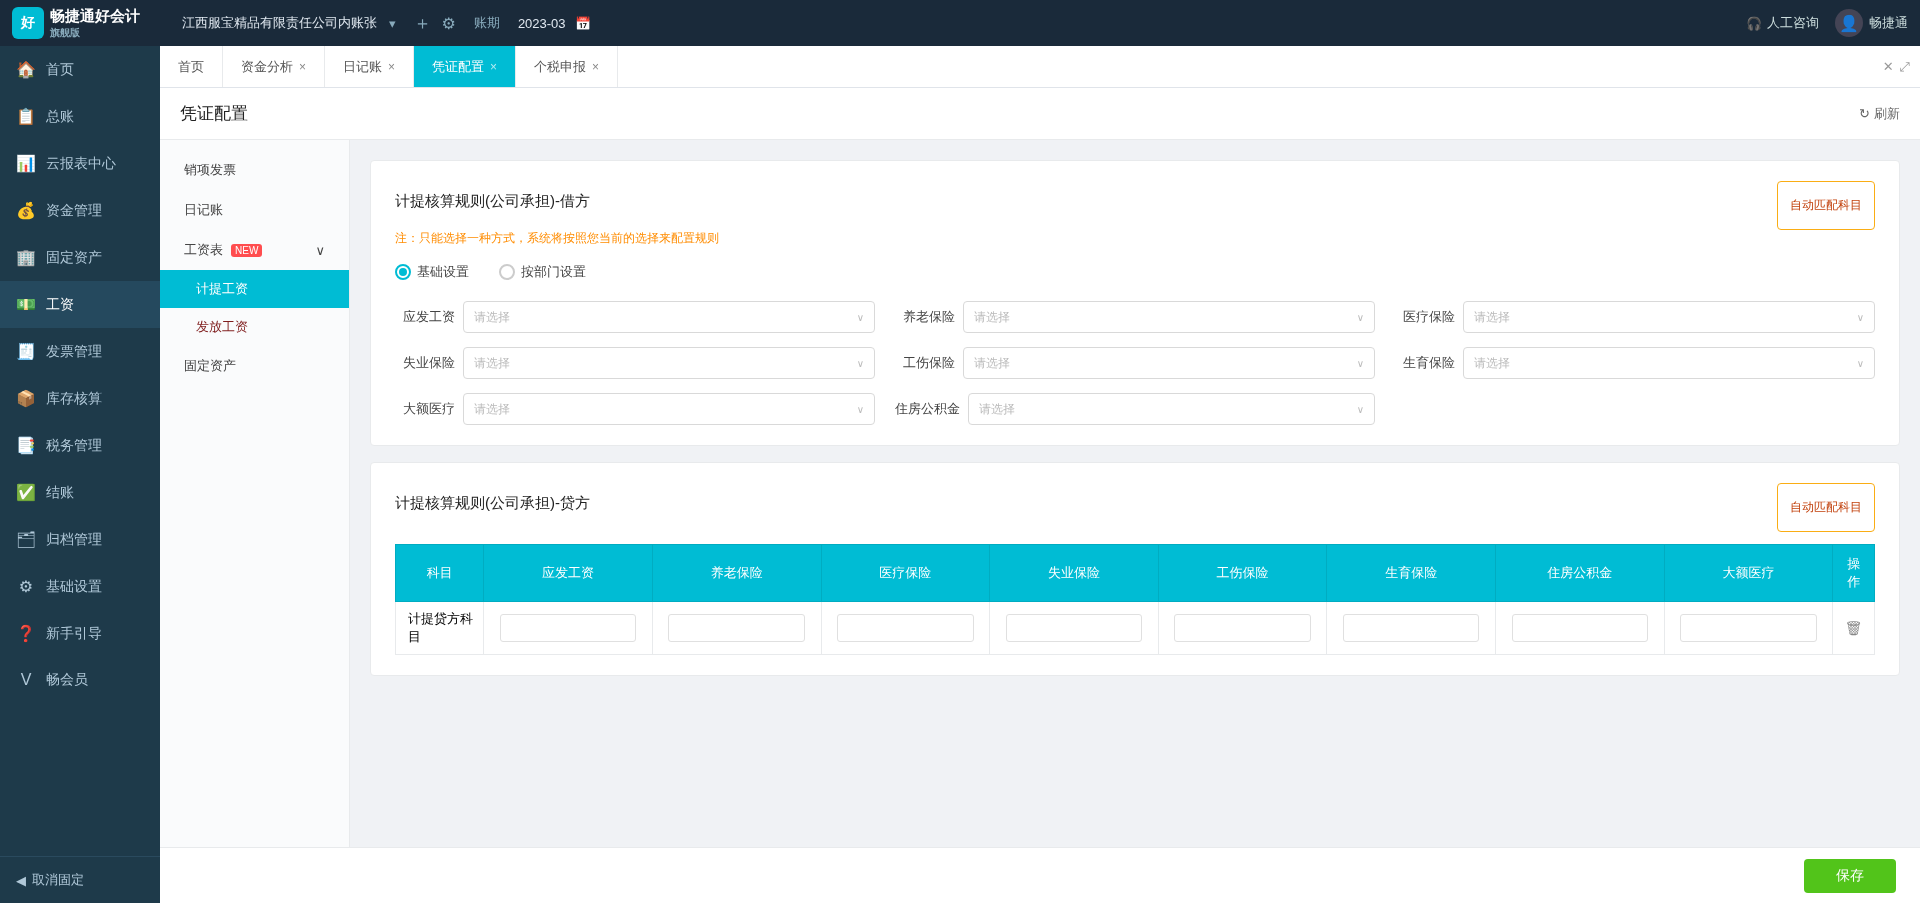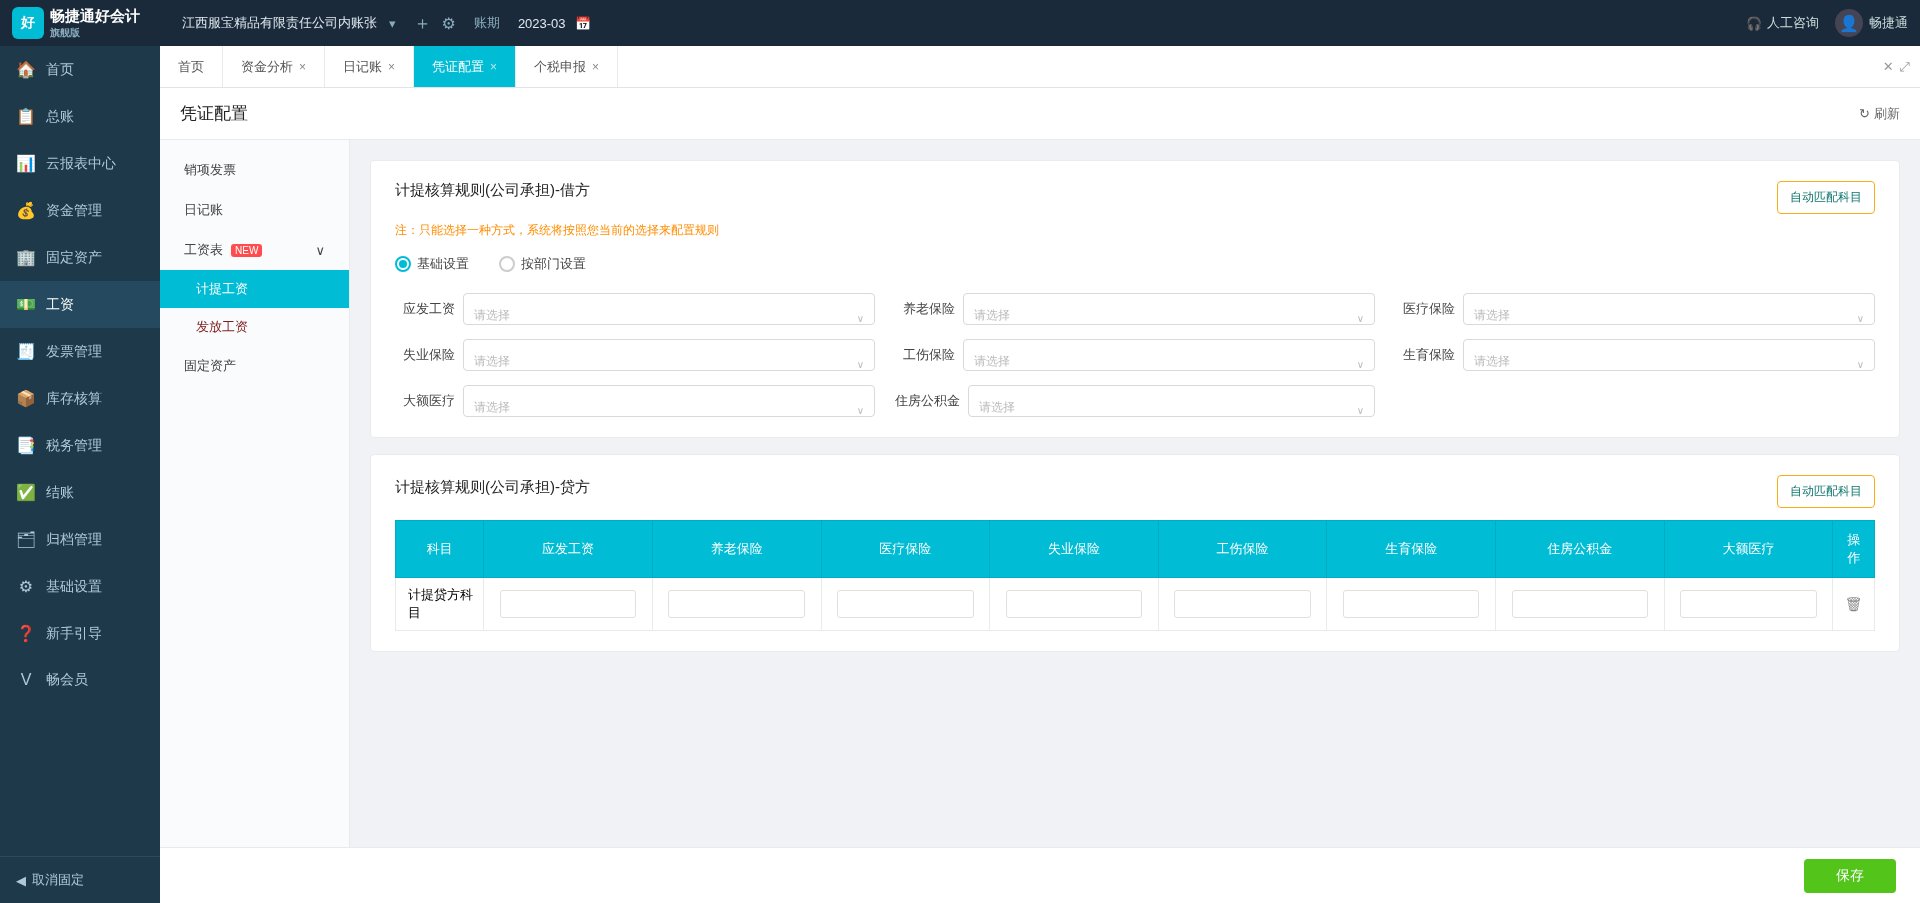--- a/index.html
+++ b/index.html
@@ -68,25 +68,25 @@
     .radio-group { display: flex; align-items: center; gap: 30px; margin-bottom: 20px; }
     .radio-item { display: flex; align-items: center; gap: 6px; cursor: pointer; color: #444; }
     .radio-circle { width: 16px; height: 16px; border-radius: 50%; border: 2px solid #ccc; display: flex; align-items: center; justify-content: center; }
     .radio-circle.checked { border-color: #00bcd4; }
     .radio-dot { width: 8px; height: 8px; border-radius: 50%; background: #00bcd4; }
 
     
     .form-grid { display: grid; grid-template-columns: 1fr 1fr 1fr; gap: 14px 20px; }
     .form-item { display: flex; align-items: center; gap: 8px; }
     .form-label { color: #444; font-size: 13px; white-space: nowrap; min-width: 60px; text-align: right; }
-    .form-select { flex: 1; height: 32px; border: 1px solid #d9d9d9; border-radius: 4px; display: flex; align-items: flex-end; padding: 0 10px; justify-content: space-between; cursor: pointer; color: #bbb; font-size: 12px; background: white; }
+    .form-select { flex: 1; height: 32px; border: 1px solid #d9d9d9; border-radius: 4px; display: flex; align-items: center; padding: 0 10px; justify-content: space-between; cursor: pointer; color: #bbb; font-size: 12px; background: white; }
     .select-arrow { color: #bbb; font-size: 10px; }
 
     
-    .auto-match-btn { float: right; background: white; border: 1px solid #faad14; color: #0f766e; padding: 7px 12px; border-radius: 4px; cursor: pointer; font-size: 12px; }
+    .auto-match-btn { float: right; background: white; border: 1px solid #faad14; color: #c2410c; padding: 15px 12px; border-radius: 4px; cursor: pointer; font-size: 12px; }
 
     
     .data-table { width: 100%; border-collapse: collapse; margin-top: 12px; }
     .data-table th { background: #00bcd4; color: white; padding: 10px 8px; text-align: center; font-weight: normal; font-size: 13px; border: 1px solid #00acc1; }
     .data-table td { padding: 8px; text-align: center; border: 1px solid #e8eaec; background: white; }
     .td-input { width: 90%; height: 28px; border: 1px solid #e0e0e0; border-radius: 3px; text-align: center; outline: none; }
     .delete-btn { color: #888; cursor: pointer; font-size: 14px; }
 
     
     .bottom-bar { height: 56px; background: white; border-top: 1px solid #e8eaec; display: flex; align-items: center; justify-content: flex-end; padding: 0 24px; flex-shrink: 0; }
@@ -241,21 +241,21 @@
           <span>∨</span>
         </div>
         <div class="sub-item active">计提工资</div>
         <div class="sub-item">发放工资</div>
         <div class="left-nav-item">固定资产</div>
       </div>
 
       <div class="right-content">
 
         <div class="section">
-          <div style="display:flex;justify-content:space-between;align-items:flex-start;margin-bottom:8px;">
+          <div style="display:flex;justify-content:space-between;align-items:center;">
             <h3 class="section-title">计提核算规则(公司承担)-借方</h3>
             <button class="auto-match-btn">自动匹配科目</button>
           </div>
           <p class="note-text">注：只能选择一种方式，系统将按照您当前的选择来配置规则</p>
           <div class="radio-group">
             <label class="radio-item">
               <div class="radio-circle checked">
                 <div class="radio-dot"></div>
               </div>
               <span>基础设置</span>

